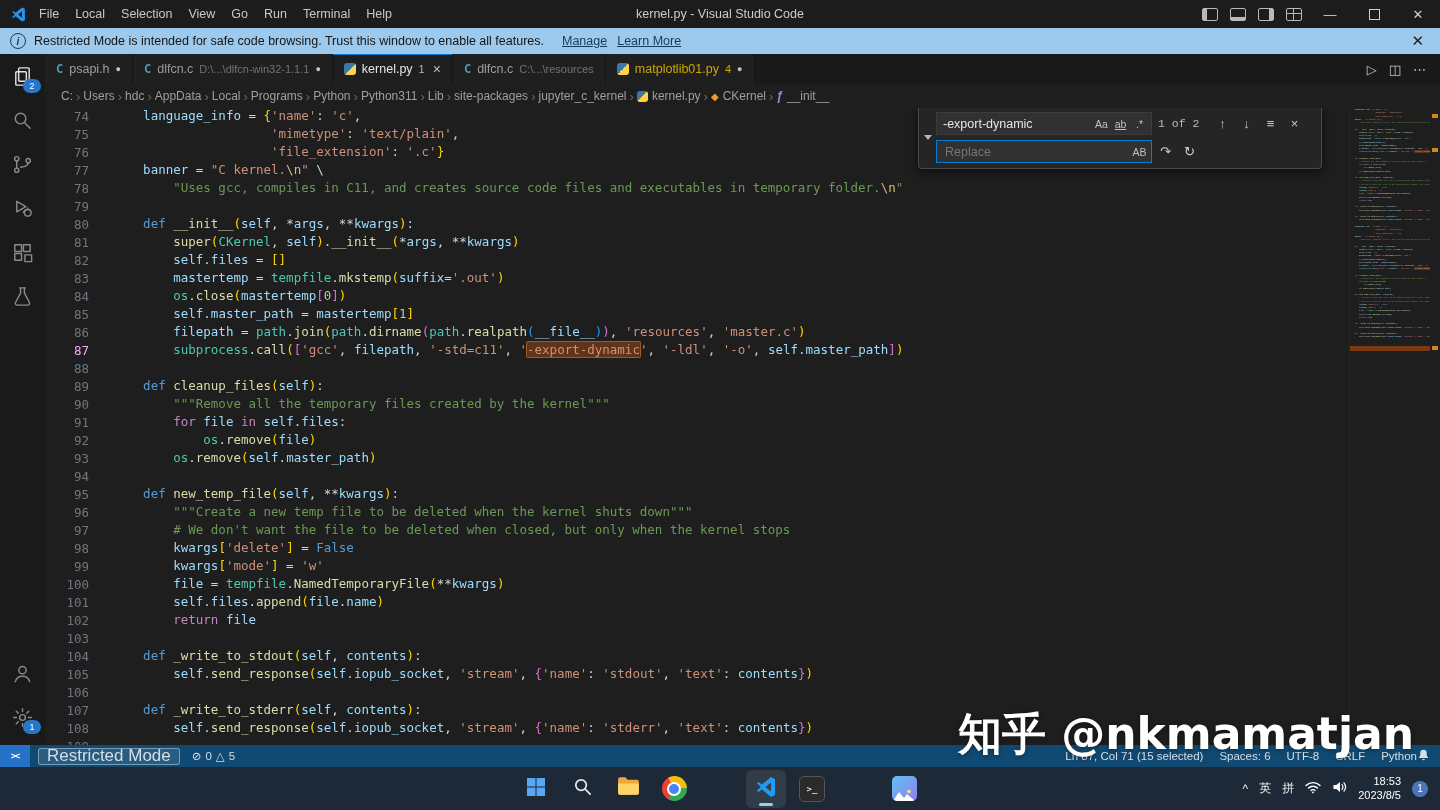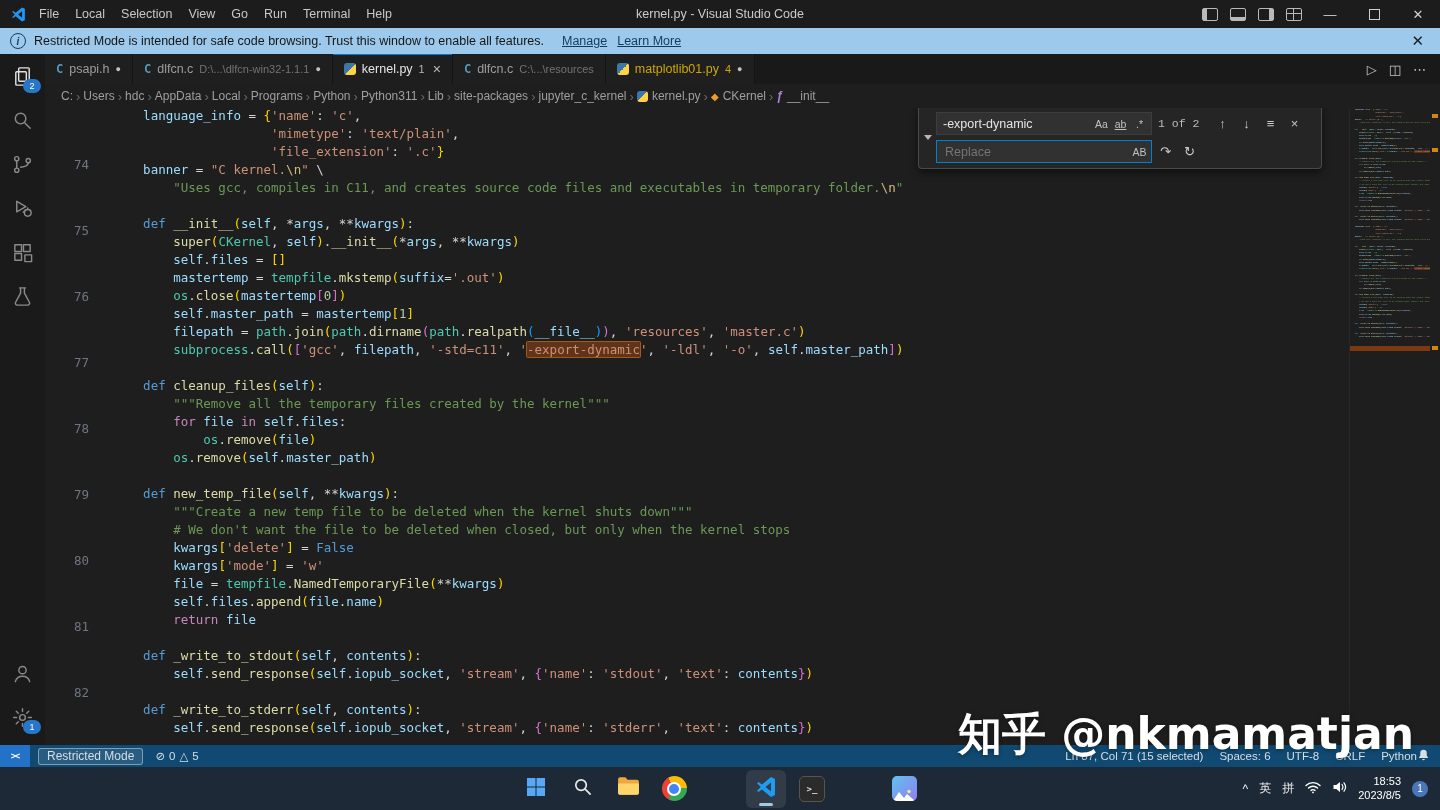--- a/index.html
+++ b/index.html
@@ -55,21 +55,21 @@
 
   .breadcrumbs{height:24px;display:flex;align-items:center;font-size:12px;color:#9f9f9f;padding-left:16px;background:#1e1e1e;white-space:nowrap;overflow:hidden;}
   .bc-sep{color:#686868;margin:0 3px;font-size:13px;}
   .bc-item{display:flex;align-items:center;gap:4px;cursor:pointer;}
   .bc-ico-class{color:#ee9d28;font-size:10px;}
   .bc-ico-method{color:#b180d7;font-size:12px;font-weight:bold;font-style:italic;}
 
   
   .viewport{position:relative;flex:1;overflow:hidden;background:#1e1e1e;}
   #gutter{position:absolute;left:0;top:0;width:68px;font:12.5px "DejaVu Sans Mono",monospace;line-height:18px;color:#6e7681;text-align:right;}
-  .gln{height:18px;padding-right:24px;margin-top:48px;}
+  .gln{height:18px;padding-right:24px;}
   .gln.active{color:#f0abfc;}
   #code{position:absolute;left:68px;top:0;right:0;}
   .cl{height:18px;white-space:pre;font:12.5px "DejaVu Sans Mono",monospace;color:#d4d4d4;}
   .tk-p{color:#d4d4d4}.tk-k{color:#569cd6}.tk-c{color:#c586c0}.tk-f{color:#dcdcaa}
   .tk-t{color:#4ec9b0}.tk-v{color:#9cdcfe}.tk-s{color:#ce9178}.tk-d{color:#6a9955}
   .tk-n{color:#b5cea8}.tk-e{color:#d7ba7d}.tk-1{color:#ffd700}.tk-2{color:#da70d6}.tk-3{color:#179fff}
   .find-match{background:#61341a;box-shadow:0 0 0 1px rgba(243,133,24,.6);border-radius:1px;}
 
   .minimap{position:absolute;top:0;right:10px;width:80px;bottom:0;overflow:hidden;border-left:1px solid rgba(255,255,255,.04);}
   .mmwrap{height:117px;overflow:hidden;}
@@ -89,21 +89,21 @@
   .fw-input.focused{border-color:#007fd4;}
   .fw-real{flex:1;background:transparent;border:none;outline:none;color:#ccc;font-size:12.5px;font-family:inherit;min-width:0;}
   .fw-opt{width:19px;height:19px;display:flex;align-items:center;justify-content:center;font-size:10.5px;color:#c0c0c0;border-radius:3px;cursor:pointer;flex:none;}
   .fw-opt.word{text-decoration:underline;}
   .fw-count{width:48px;font-size:11.5px;color:#bbb;margin:0 3px;flex:none;font-family:Liberation Mono, monospace;}
   .fw-btn{width:21px;height:21px;display:flex;align-items:center;justify-content:center;color:#c8c8c8;font-size:13px;border-radius:3px;cursor:pointer;flex:none;}
 
   
   .statusbar{height:22px;background:#104a72;display:flex;align-items:center;font-size:11.5px;color:#d6dee6;position:relative;}
   .sb-remote{width:30px;height:22px;background:#2472c8;color:#fff;display:flex;align-items:center;justify-content:center;font-size:9px;font-weight:bold;letter-spacing:-1px;cursor:pointer;}
-  .sb-badge{margin-left:8px;background:rgba(255,255,255,.10);border:1px solid rgba(255,255,255,.4);padding:0 8px;height:15px;line-height:14px;border-radius:3px;font-size:12px;cursor:pointer;}
+  .sb-badge{margin-left:8px;background:rgba(255,255,255,.10);border:1px solid rgba(255,255,255,.4);padding:0 8px;height:15px;line-height:14px;border-radius:3px;font-size:17px;cursor:pointer;}
   .sb-problems{margin-left:12px;display:flex;align-items:center;gap:4px;cursor:pointer;}
   .sb-right{margin-left:auto;display:flex;align-items:center;padding-right:10px;}
   .sb-item{cursor:pointer;white-space:nowrap;}
 
   
   .taskbar{height:43px;background:#1d2936;display:flex;align-items:center;position:relative;}
   .task-center{position:absolute;left:50%;transform:translateX(-50%);display:flex;gap:6px;align-items:center;}
   .task-item{width:40px;height:38px;border-radius:6px;display:flex;align-items:center;justify-content:center;position:relative;cursor:pointer;}
   .task-item.running{background:rgba(255,255,255,.09);}
   .task-item.running::after{content:"";position:absolute;bottom:2px;left:13px;right:13px;height:3px;border-radius:2px;background:#9ecbea;}

